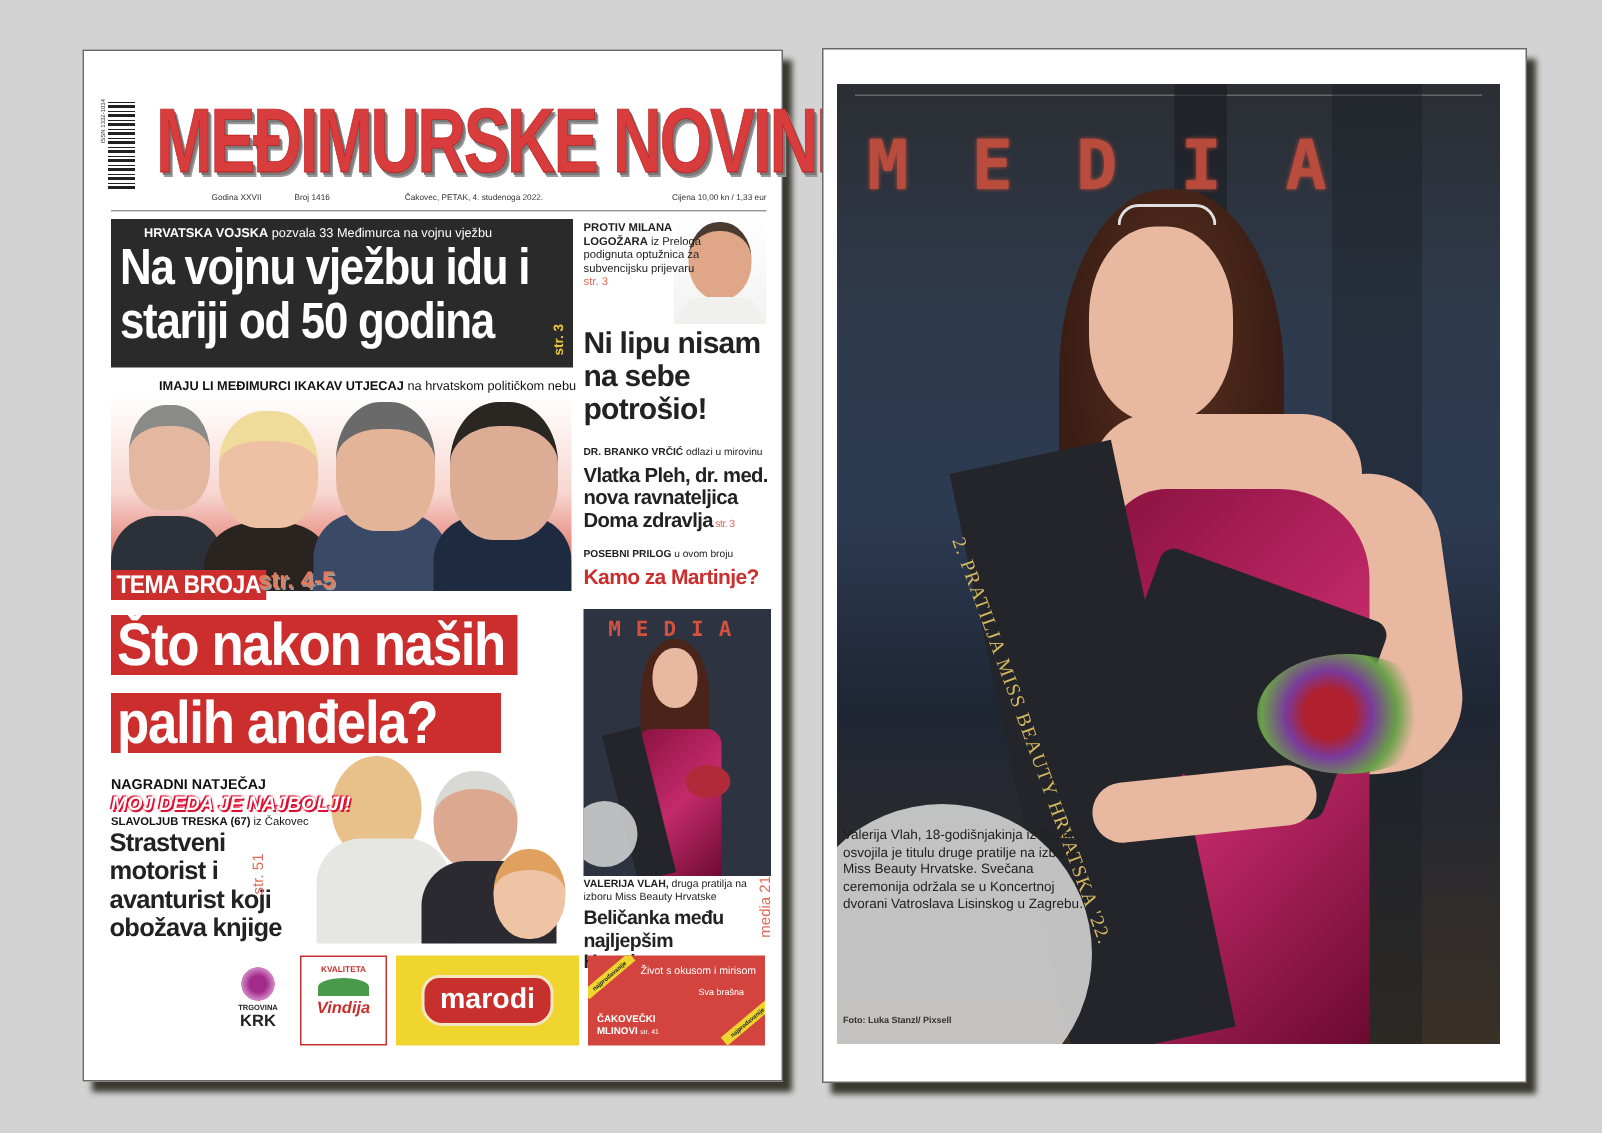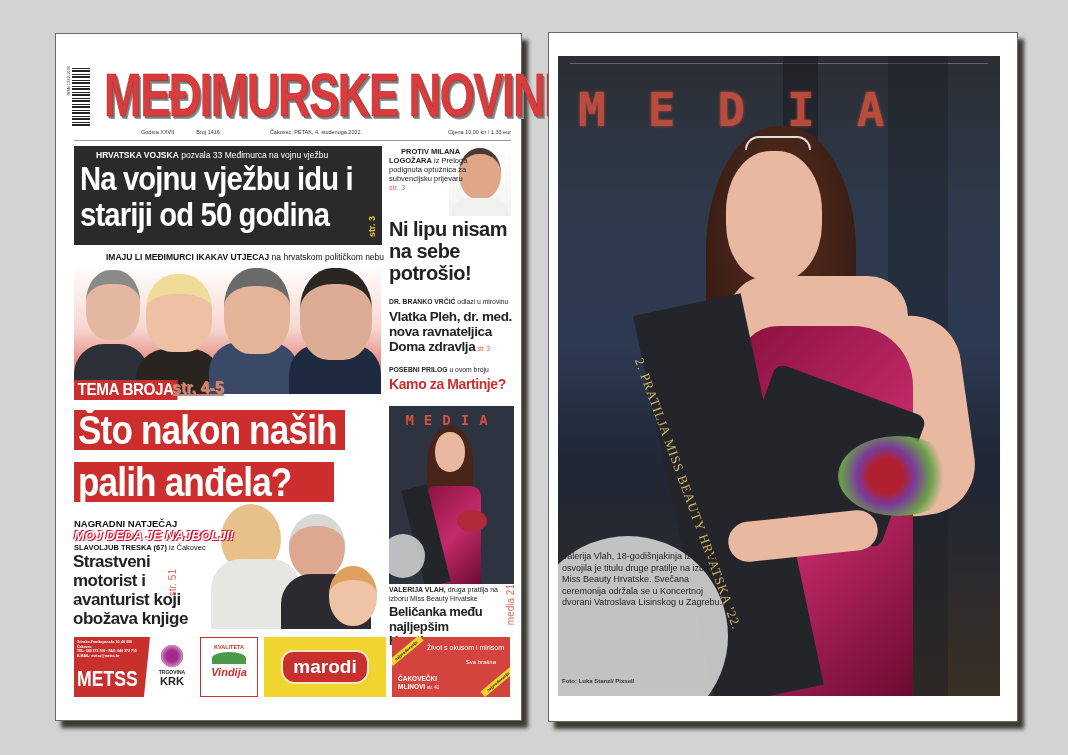--- a/index.html
+++ b/index.html
@@ -28,39 +28,39 @@
   .kicker b { font-weight: bold; }
   .top-headline { font-family: "Liberation Sans", sans-serif; font-weight: bold; font-size: 34px; line-height: 35px; color: #fff; letter-spacing: -1px; transform: scaleX(0.86); transform-origin: left; white-space: nowrap; margin-top: 1px; }
   .str-vert { position: absolute; right: 5px; bottom: 8px; font-size: 9px; color: #e8c83a; font-weight: bold; writing-mode: vertical-rl; transform: rotate(180deg); }
 
   .politics-kicker { position: absolute; left: 18px; top: 218px; font-size: 8.5px; color: #111; white-space: nowrap; margin-left: 32px; }
   .politics-kicker b { font-weight: bold; }
   .politics-photo { position: absolute; left: 18px; top: 230px; width: 307px; height: 130px; background: linear-gradient(180deg, #fff 0%, #f7d6d0 50%, #d84a3a 100%); overflow: hidden; }
   .face { position: absolute; border-radius: 45% 45% 40% 40%; }
   .suit { position: absolute; bottom: 0; border-radius: 30px 30px 0 0; }
   .tema-broja { position: absolute; left: 18px; top: 346px; background: #cc2e2e; color: #fff; font-weight: bold; font-size: 17px; padding: 0 4px; letter-spacing: -0.5px; transform: scaleX(0.9); transform-origin: left; }
-  .tema-str { position: absolute; left: 116px; top: 345px; color: #e67a5a; font-size: 16px; font-weight: bold; text-shadow: 1px 1px 0 #999; text-decoration: underline; }
+  .tema-str { position: absolute; left: 116px; top: 345px; color: #e67a5a; font-size: 16px; font-weight: bold; text-shadow: 1px 1px 0 #999; }
 
   .big-red { position: absolute; left: 18px; background: #cc2e2e; color: #fff; font-weight: bold; font-size: 40px; line-height: 40px; letter-spacing: -1px; padding: 0 4px; white-space: nowrap; }
   #bh1 { top: 376px; width: 271px; }
   #bh2 { top: 428px; width: 260px; }
   .big-red span { display: inline-block; transform: scaleX(0.88); transform-origin: left; }
 
   .contest-kicker { position: absolute; left: 18px; top: 484px; font-size: 9.5px; font-weight: bold; color: #111; }
   .contest-title { position: absolute; left: 18px; top: 494px; font-size: 13px; font-weight: bold; font-style: italic; color: #fff; text-shadow: 0 0 2px #d13, 1px 1px 0 #d13, -1px -1px 0 #d13; white-space: nowrap; }
   .contest-person { position: absolute; left: 18px; top: 509px; font-size: 7.5px; color: #111; }
   .contest-person b { font-weight: bold; }
   .contest-headline { position: absolute; left: 17px; top: 518px; width: 120px; font-size: 17px; line-height: 19px; font-weight: bold; color: #222; letter-spacing: -0.5px; }
   .contest-str { position: absolute; left: 111px; top: 535px; font-size: 10px; color: #e06a5a; writing-mode: vertical-rl; transform: rotate(180deg); }
   .family-photo { position: absolute; left: 125px; top: 470px; width: 200px; height: 125px; overflow: hidden; }
 
   
   .side-photo { position: absolute; right: 10px; top: 110px; width: 62px; height: 72px; background: linear-gradient(180deg, #fff, #f2f2f2); }
   .side-kicker { position: absolute; left: 333px; top: 113px; width: 80px; font-size: 7.5px; line-height: 9px; color: #222; }
-  .side-kicker b { font-weight: bold; margin-left: 12px; }
+  .side-kicker b { font-weight: bold; }
   .side-kicker .strr { color: #e06a5a; }
   .side-headline { position: absolute; left: 333px; top: 184px; width: 125px; font-size: 20px; line-height: 22px; font-weight: bold; color: #222; letter-spacing: -0.5px; }
   .side2-kicker { position: absolute; left: 333px; top: 264px; font-size: 6.8px; color: #222; white-space: nowrap; }
   .side2-kicker b { font-weight: bold; }
   .side2-headline { position: absolute; left: 333px; top: 275px; width: 125px; font-size: 13.5px; line-height: 15px; font-weight: bold; color: #222; letter-spacing: -0.4px; }
   .side2-headline .strr { font-size: 7px; color: #e06a5a; font-weight: normal; }
   .side3-kicker { position: absolute; left: 333px; top: 332px; font-size: 6.8px; color: #222; white-space: nowrap; }
   .side3-kicker b { font-weight: bold; }
   .side3-headline { position: absolute; left: 333px; top: 342px; font-size: 14px; font-weight: bold; color: #cc2e2e; letter-spacing: -0.4px; white-space: nowrap; }
   .mini-photo { position: absolute; left: 333px; top: 372px; width: 125px; height: 178px; overflow: hidden; background: #2d3340; }
@@ -180,26 +180,20 @@
     <div style="position:absolute;left:46px;top:26px;width:30px;height:40px;border-radius:48%;background:#e8b8a0;"></div>
     <div style="position:absolute;left:36px;top:80px;width:56px;height:100px;background:linear-gradient(135deg,#8a1240,#c42a6a,#6a0a30);border-radius:10px 10px 0 0;"></div>
     <div style="position:absolute;left:24px;top:80px;width:26px;height:100px;background:#24252a;transform:rotate(-14deg);"></div>
     <div style="position:absolute;left:68px;top:104px;width:30px;height:22px;border-radius:50%;background:#b02a3a;"></div>
     <div style="position:absolute;left:-8px;top:128px;width:44px;height:44px;border-radius:50%;background:rgba(215,215,215,0.85);"></div>
   </div>
   <div class="mini-kicker"><b>VALERIJA VLAH,</b><span> druga pratilja na izboru Miss Beauty Hrvatske</span></div>
   <div class="mini-headline">Beličanka među najljepšim Hrvaticama</div>
   <div class="media-vert">media 21</div>
 
-  <div class="ad" id="ad-metss">
-    <div class="tiny">Zrinsko-Frankopanska 10, 40 000 Čakovec</div>
-    <div class="tiny">TEL: 040 372 700 • FAX: 040 372 715</div>
-    <div class="tiny">E-MAIL: metss@metss.hr</div>
-    <div class="logo">METSS</div>
-  </div>
   <div class="ad" id="ad-krk">
     <div class="tree"></div>
     <div class="t1">TRGOVINA</div>
     <div class="t2">KRK</div>
   </div>
   <div class="ad" id="ad-vindija">
     <div class="t1">KVALITETA</div>
     <div class="hill"></div>
     <div class="t2">Vindija</div>
   </div>

